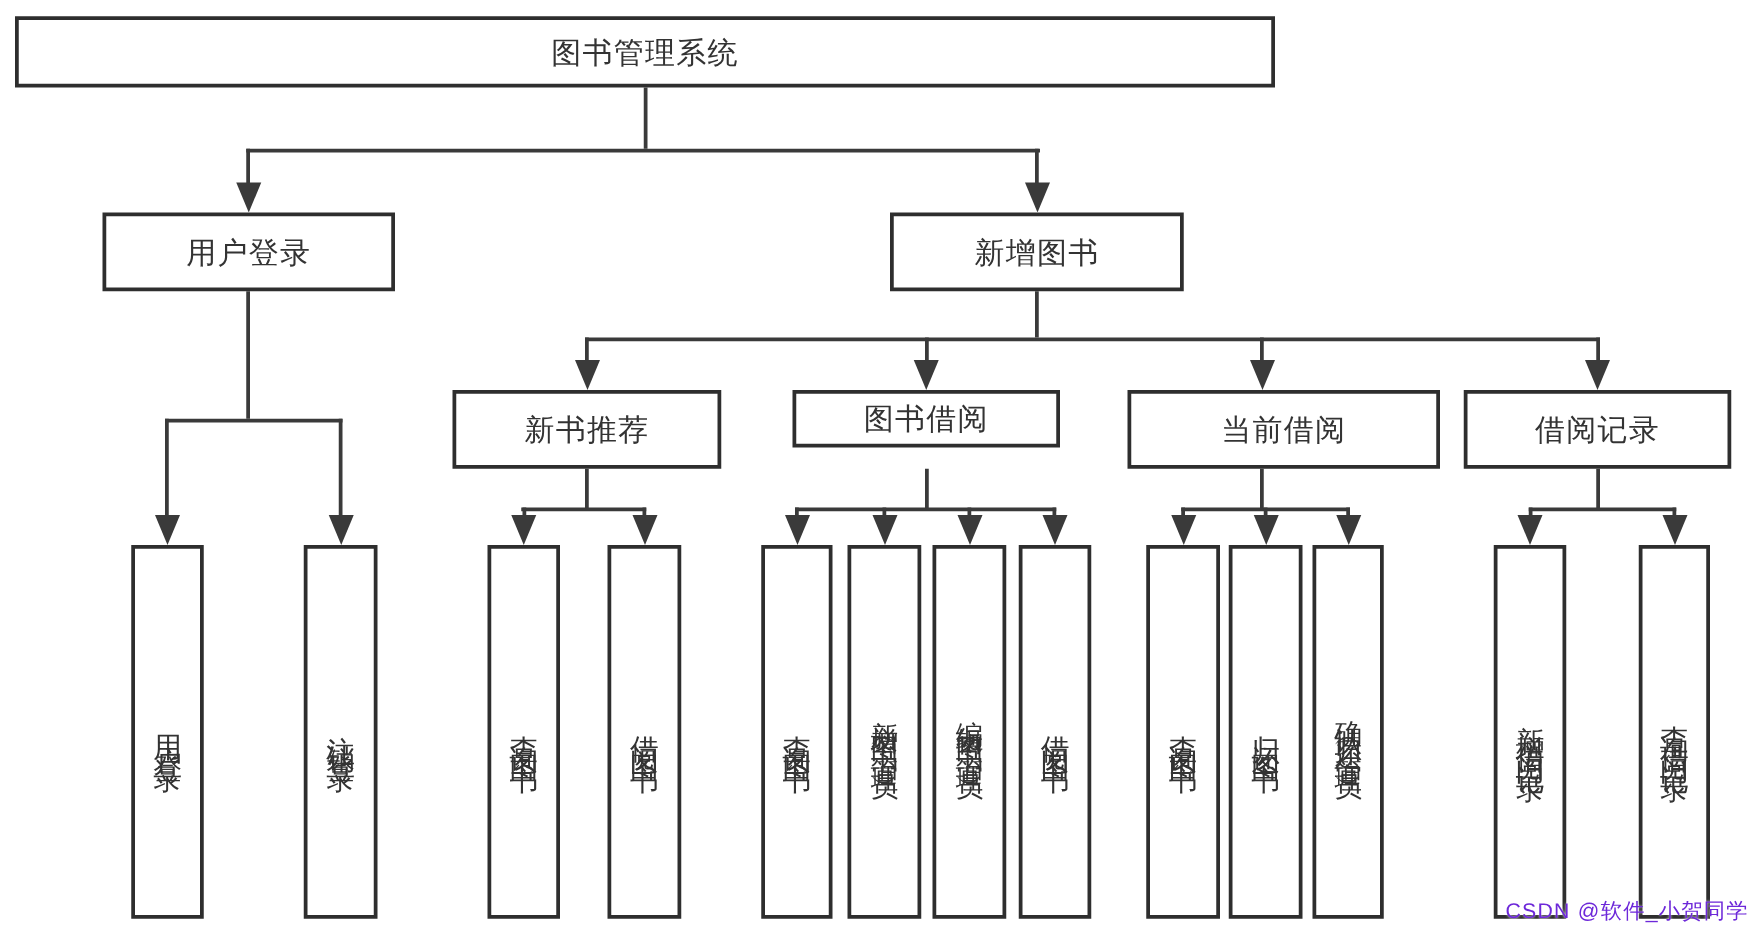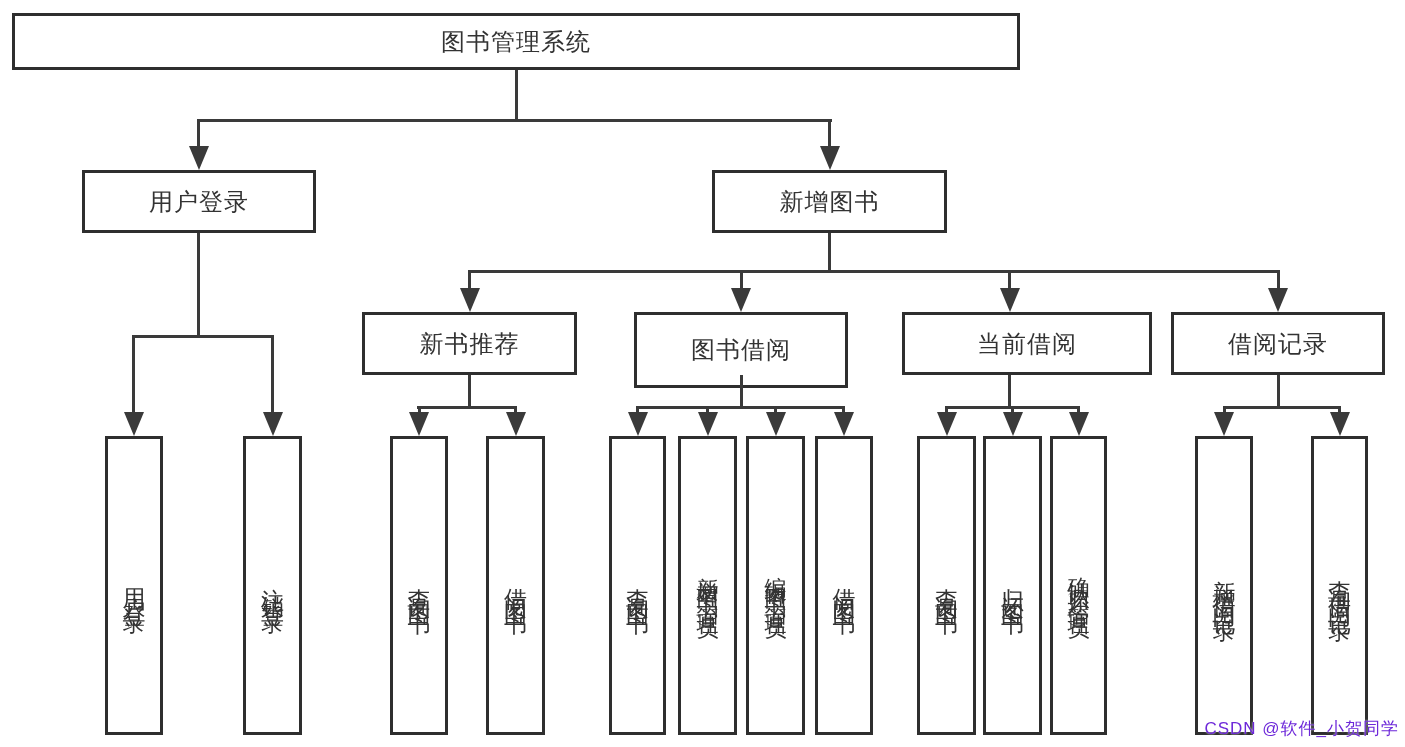--- a/index.html
+++ b/index.html
@@ -83,21 +83,21 @@
   <div class="vl" style="left:468px;top:270px;height:20px;"></div>
   <div class="ah" style="left:460px;top:288px;"></div>
   <div class="vl" style="left:740px;top:270px;height:20px;"></div>
   <div class="ah" style="left:731px;top:288px;"></div>
   <div class="vl" style="left:1008px;top:270px;height:20px;"></div>
   <div class="ah" style="left:1000px;top:288px;"></div>
   <div class="vl" style="left:1277px;top:270px;height:20px;"></div>
   <div class="ah" style="left:1268px;top:288px;"></div>
 
   <div class="node" style="left:362px;top:312px;width:215px;height:63px;">新书推荐</div>
-  <div class="node" style="left:634px;top:312px;width:214px;height:76px;">图书借阅</div>
+  <div class="node" style="left:634px;top:312px;width:214px;height:46px;">图书借阅</div>
   <div class="node" style="left:902px;top:312px;width:250px;height:63px;">当前借阅</div>
   <div class="node" style="left:1171px;top:312px;width:214px;height:63px;">借阅记录</div>
 
   <div class="vl" style="left:468px;top:375px;height:33px;"></div>
   <div class="hl" style="left:417px;top:406px;width:100px;"></div>
   <div class="vl" style="left:418px;top:406px;height:9px;"></div>
   <div class="ah" style="left:409px;top:412px;"></div>
   <div class="vl" style="left:514px;top:406px;height:9px;"></div>
   <div class="ah" style="left:506px;top:412px;"></div>
 

